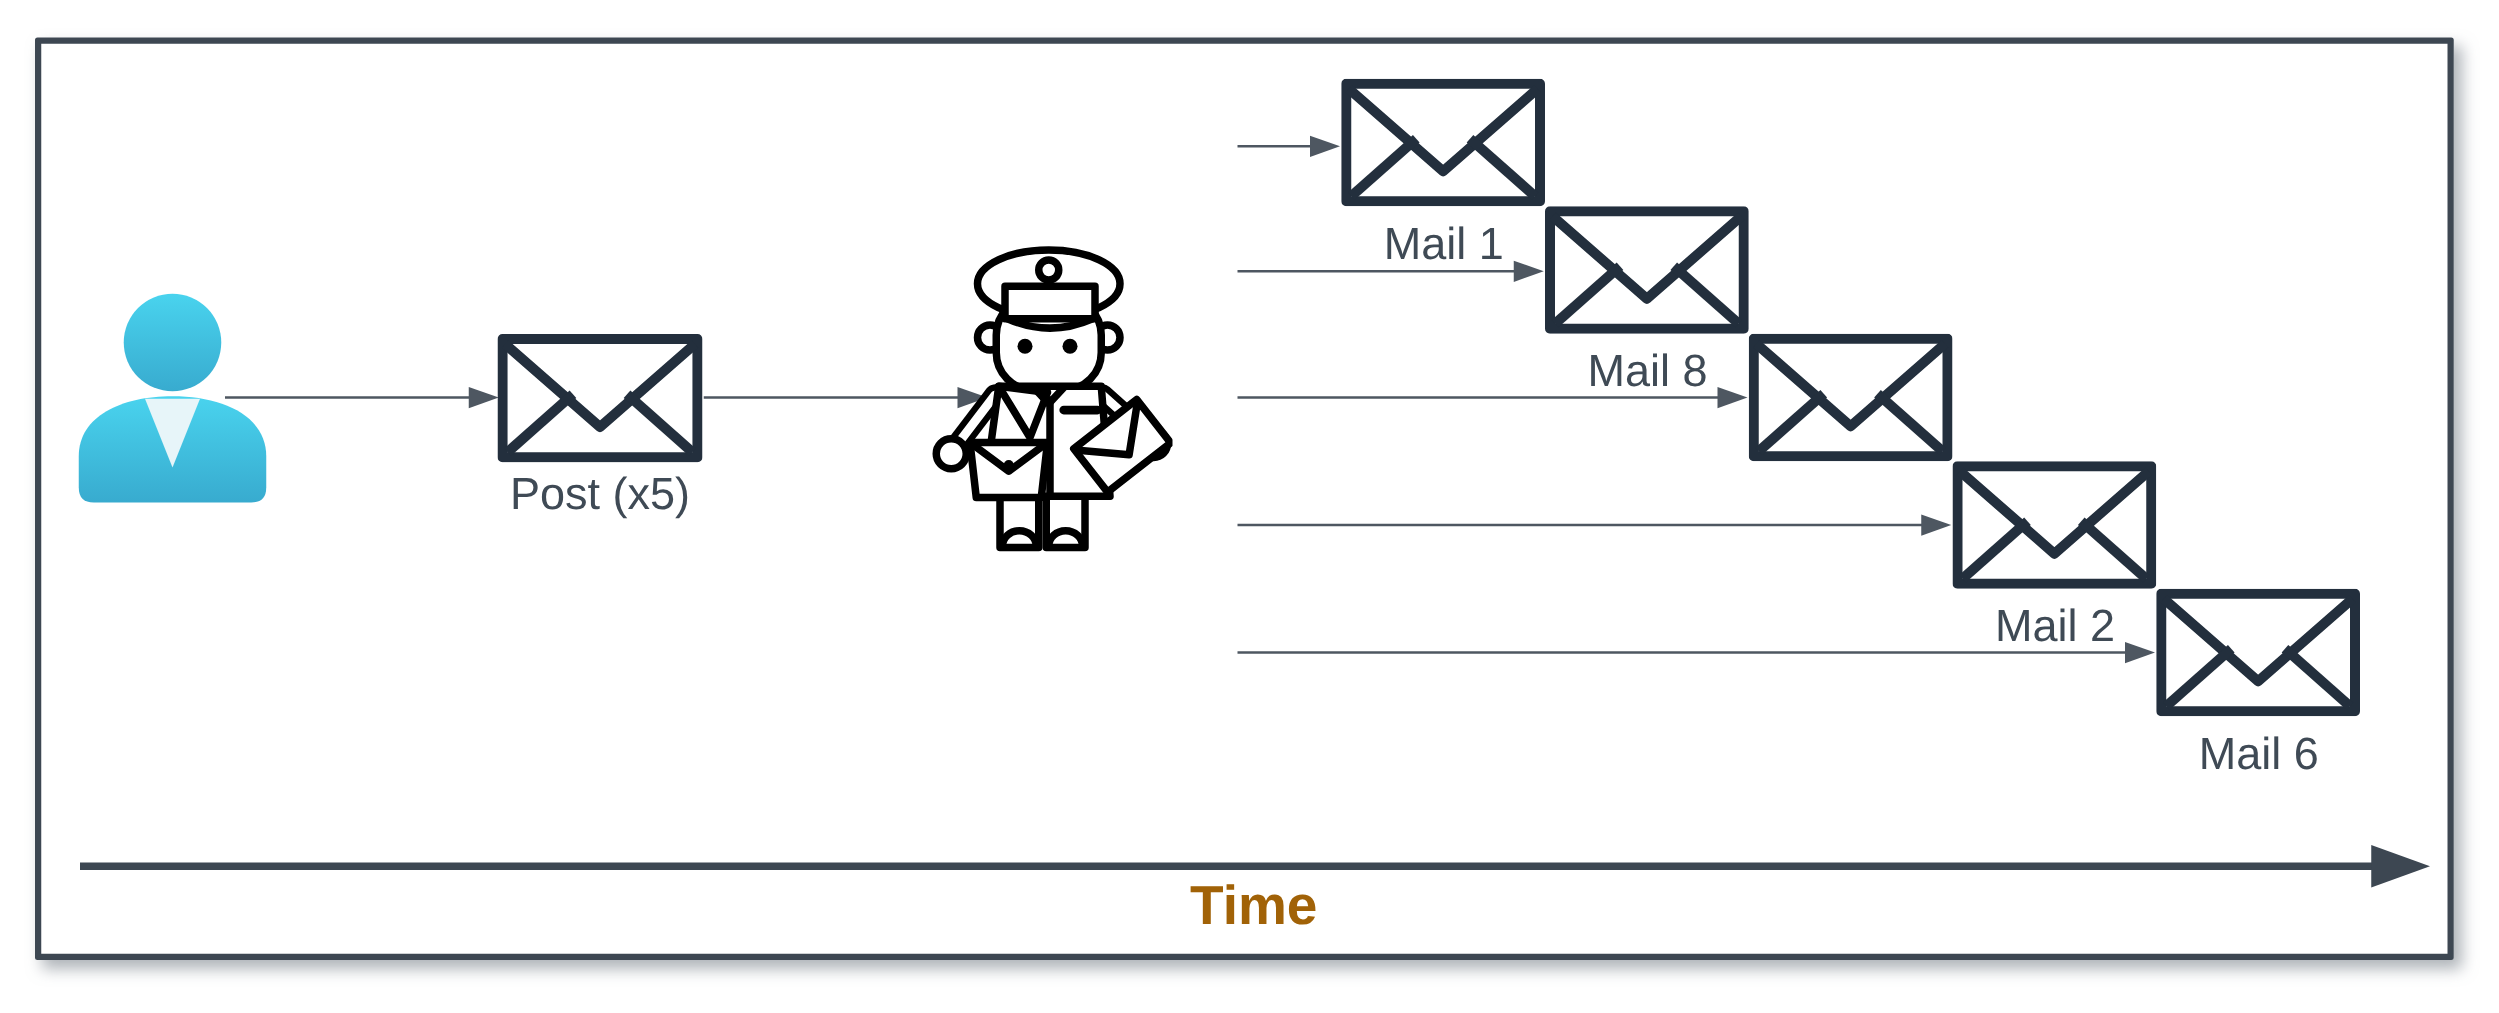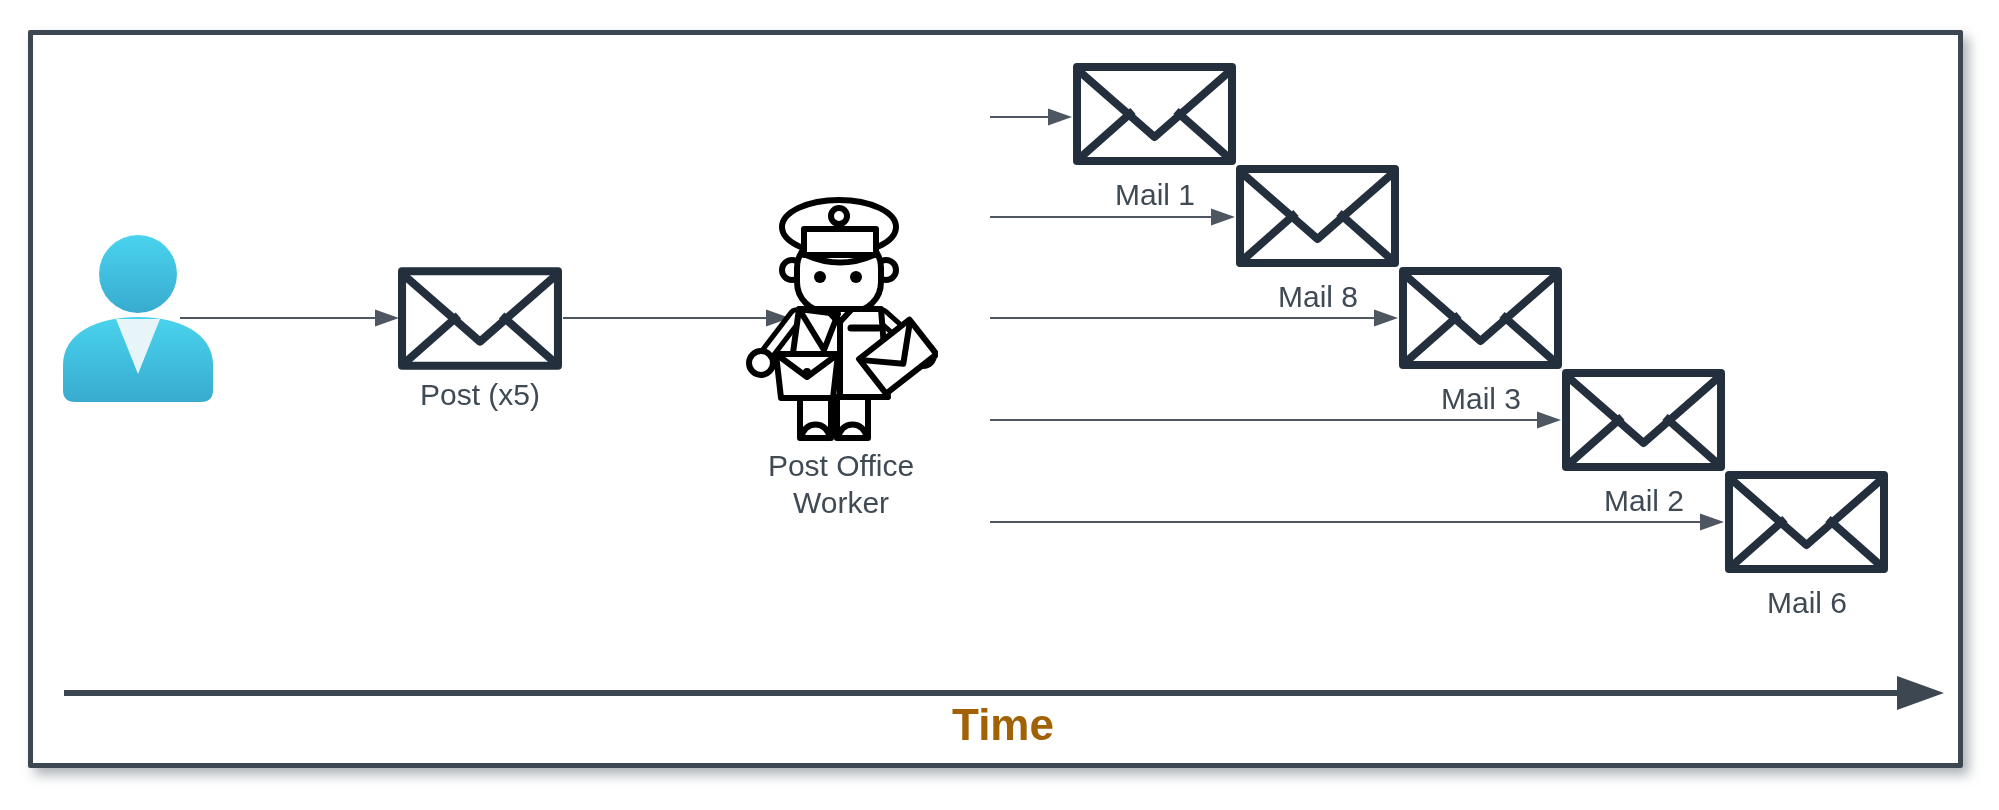--- a/index.html
+++ b/index.html
@@ -22,21 +22,21 @@
   .time-line{stroke:var(--frame-and-time);stroke-width:6;}
   .time-head{fill:var(--frame-and-time);}
   .env-stroke{stroke:var(--envelope-stroke);fill:none;stroke-width:8;stroke-linejoin:round;}
   .env-rect{fill:#ffffff;}
   .wl{stroke:#000000;fill:none;stroke-width:6;stroke-linejoin:round;}
   .wf{fill:#ffffff;}
   .wd{fill:#000000;stroke:none;}
   .wd-line{stroke:#000000;stroke-width:7;fill:none;stroke-linecap:round;}
   .arm-out{stroke:#000000;stroke-width:17;stroke-linecap:round;}
   .arm-in{stroke:#ffffff;stroke-width:7;stroke-linecap:round;}
-  .label{position:absolute;font-size:30px;color:var(--label-text);text-align:center;line-height:35px;}
+  .label{position:absolute;font-size:36px;color:var(--label-text);text-align:center;line-height:35px;}
   .label.two-line{line-height:37px;}
   .time-label{position:absolute;font-size:44px;font-weight:bold;color:#a16207;text-align:center;}
 </style>
 </head>
 <body>
 
 <div class="canvas">
 
   <div class="frame"></div>
 
@@ -121,21 +121,20 @@
     <path class="wl" d="M84,113 L97,127 L110,113"></path>
     <path class="wl wf" d="M34,158 L96,158 L91,202 L39,202 Z"></path>
     <path class="wl" d="M34,158 L65,181 L96,158"></path>
     <circle class="wd" cx="65" cy="176" r="4"></circle>
     <circle class="wl wf" cx="181" cy="159" r="11"></circle>
     <g transform="translate(117,163) rotate(-38)">
       <rect class="wl wf" x="0" y="0" width="64" height="44" stroke-width="5"></rect>
       <path class="wl" d="M2,3 L32,31 L62,3" stroke-width="5"></path>
     </g>
   </svg>
-  <div class="label two-line" style="left:741px;top:447px;width:200px">Post Office Worker</div>
 
   <svg class="icon" style="left:1073px;top:63px" width="163" height="102" viewBox="0 0 163 102">
     <rect class="env-rect env-stroke" x="4" y="4" width="155" height="94"></rect>
     <path class="env-stroke" d="M6,8 L81.5,74 L157,8"></path>
     <path class="env-stroke" d="M8,94 L60,48"></path>
     <path class="env-stroke" d="M155,94 L103,48"></path>
   </svg>
   <div class="label" style="left:1055px;top:177px;width:200px">Mail 1</div>
 
   <svg class="icon" style="left:1236px;top:165px" width="163" height="102" viewBox="0 0 163 102">
@@ -145,21 +144,20 @@
     <path class="env-stroke" d="M155,94 L103,48"></path>
   </svg>
   <div class="label" style="left:1218px;top:279px;width:200px">Mail 8</div>
 
   <svg class="icon" style="left:1399px;top:267px" width="163" height="102" viewBox="0 0 163 102">
     <rect class="env-rect env-stroke" x="4" y="4" width="155" height="94"></rect>
     <path class="env-stroke" d="M6,8 L81.5,74 L157,8"></path>
     <path class="env-stroke" d="M8,94 L60,48"></path>
     <path class="env-stroke" d="M155,94 L103,48"></path>
   </svg>
-  <div class="label" style="left:1381px;top:381px;width:200px">Mail 3</div>
 
   <svg class="icon" style="left:1562px;top:369px" width="163" height="102" viewBox="0 0 163 102">
     <rect class="env-rect env-stroke" x="4" y="4" width="155" height="94"></rect>
     <path class="env-stroke" d="M6,8 L81.5,74 L157,8"></path>
     <path class="env-stroke" d="M8,94 L60,48"></path>
     <path class="env-stroke" d="M155,94 L103,48"></path>
   </svg>
   <div class="label" style="left:1544px;top:483px;width:200px">Mail 2</div>
 
   <svg class="icon" style="left:1725px;top:471px" width="163" height="102" viewBox="0 0 163 102">

